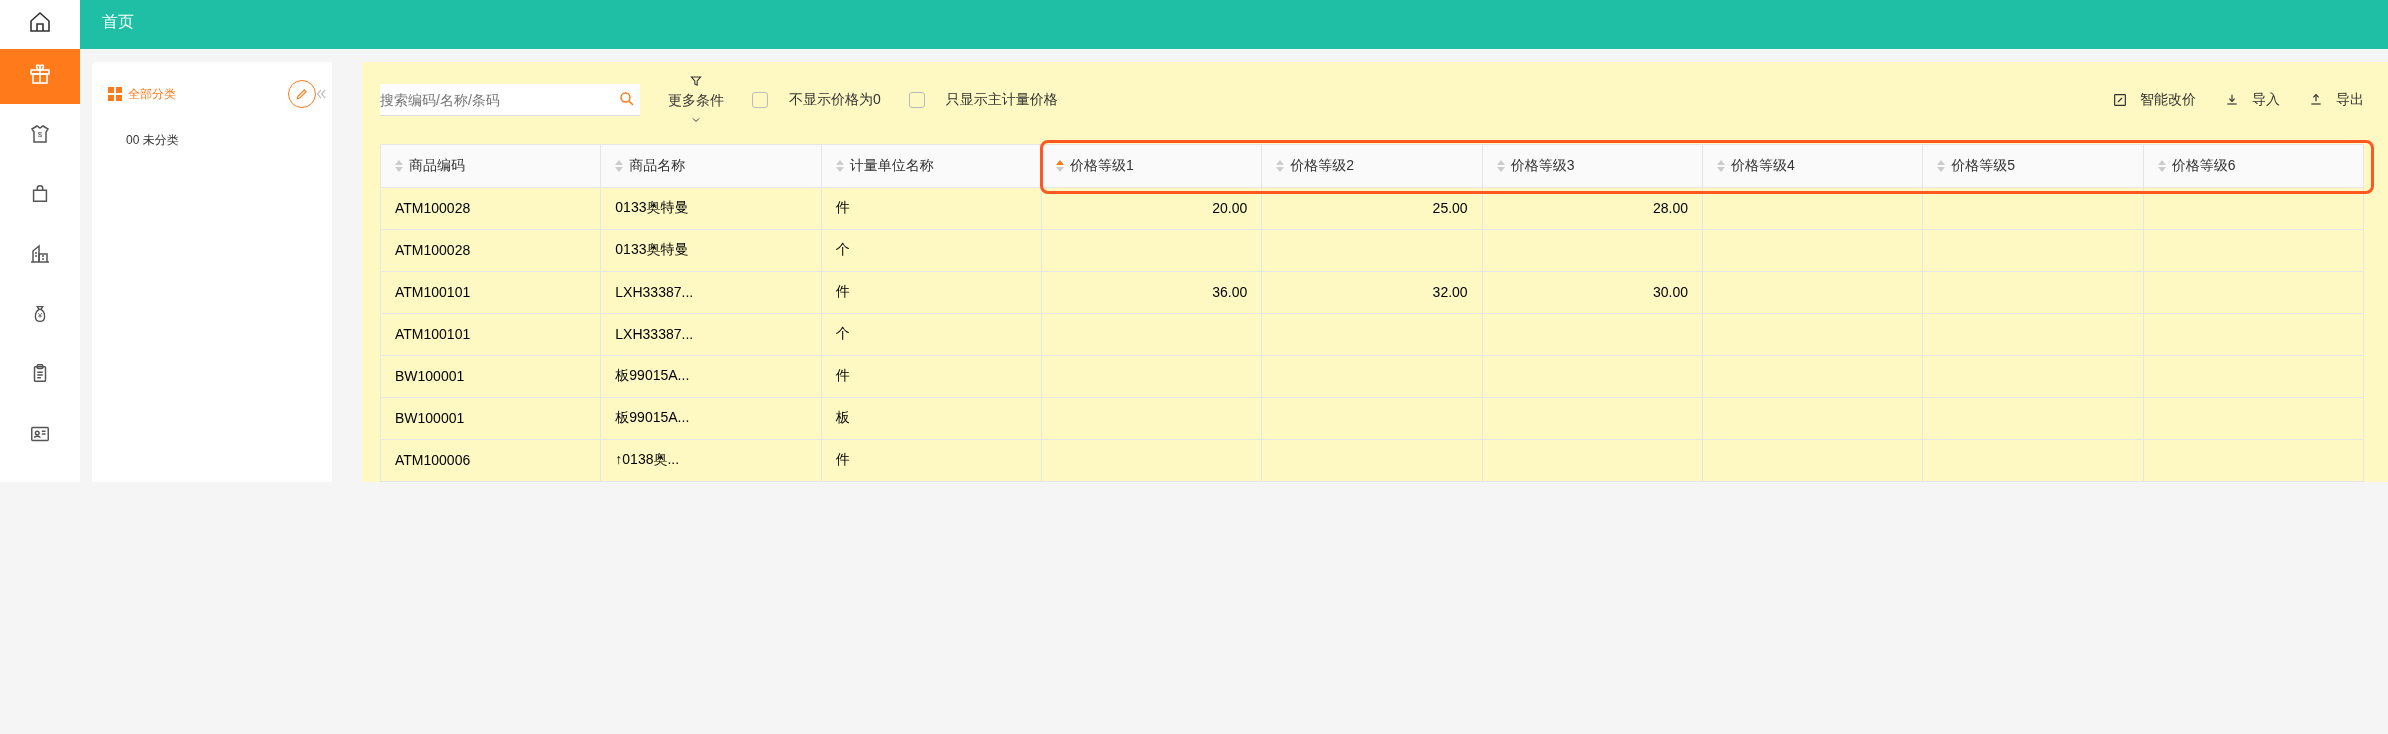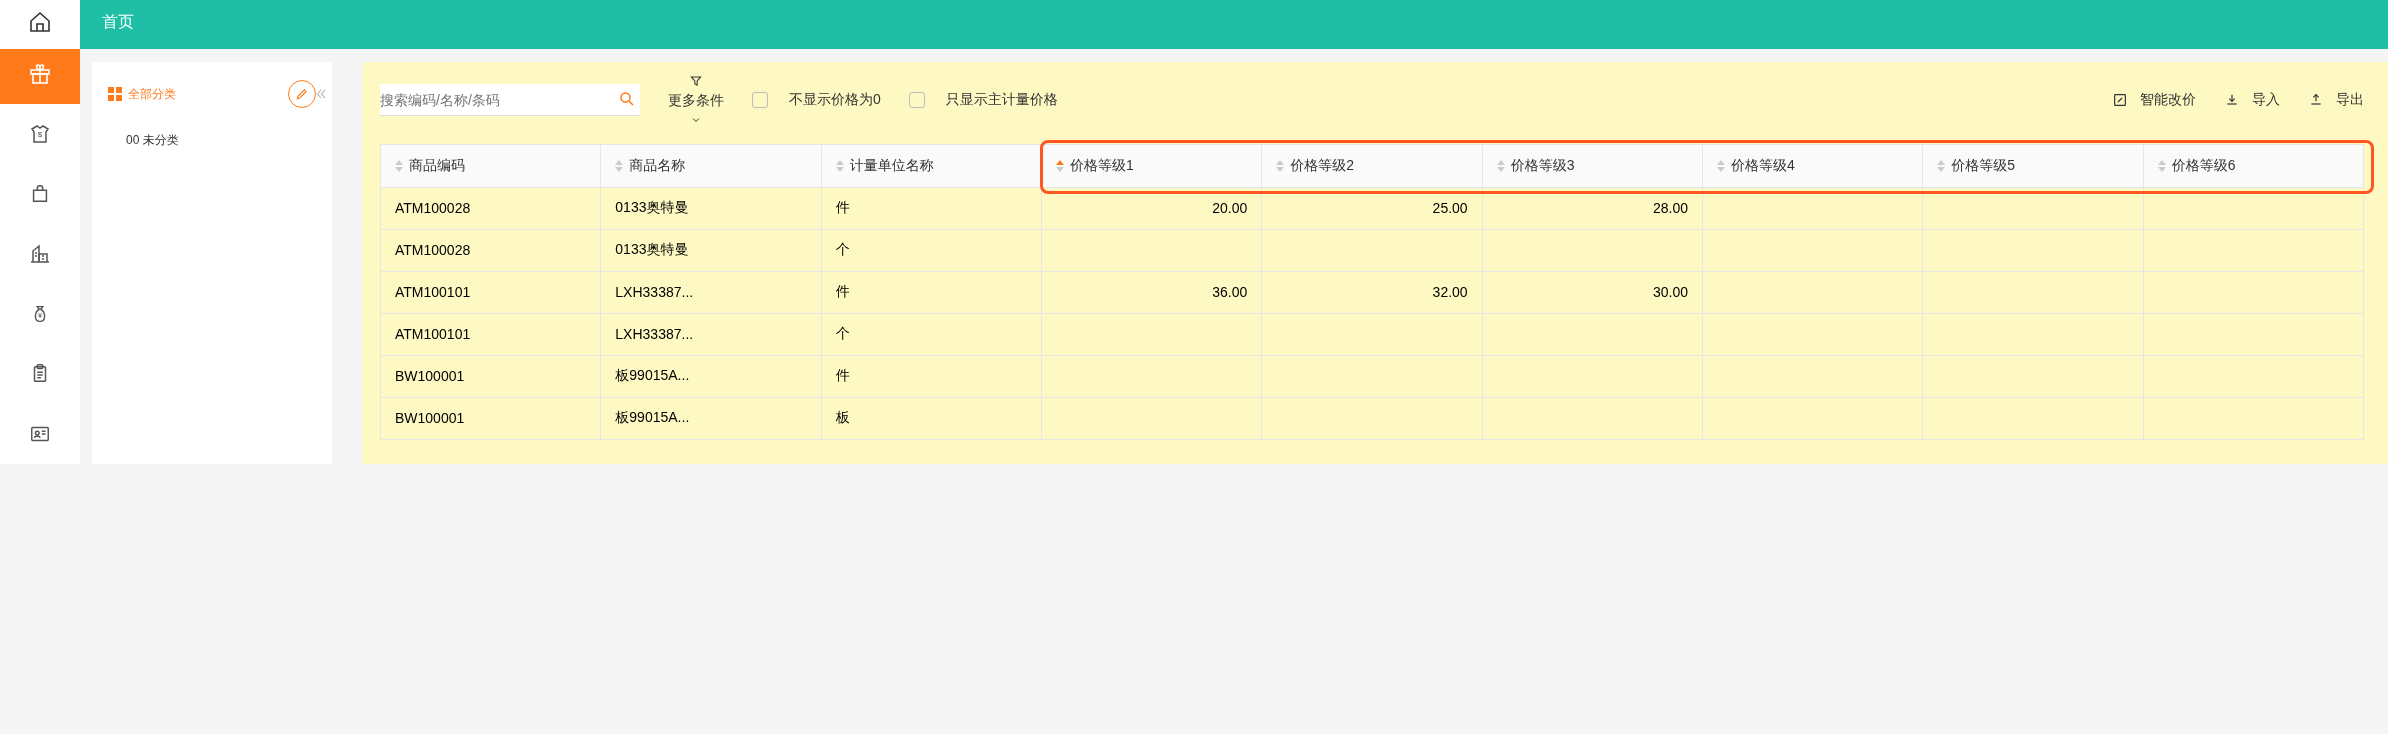--- a/index.html
+++ b/index.html
@@ -459,19 +459,30 @@
                 <td>BW100001</td>
                 <td>板99015A...</td>
                 <td>板</td>
                 <td class="num"></td>
                 <td class="num"></td>
                 <td class="num"></td>
                 <td class="num"></td>
                 <td class="num"></td>
                 <td class="num"></td>
               </tr>
+              <tr>
+                <td>ATM100006</td>
+                <td>↑0138奥...</td>
+                <td>件</td>
+                <td class="num"></td>
+                <td class="num"></td>
+                <td class="num"></td>
+                <td class="num"></td>
+                <td class="num"></td>
+                <td class="num"></td>
+              </tr>
             </tbody>
         </table>
         <div id="hi-outline" class="hi-outline" style="left: 659.5px; top: -5px; width: 1334px; height: 54px;"></div>
       </div>
     </div>
   </div>
 </div>
 
 </body></html>

